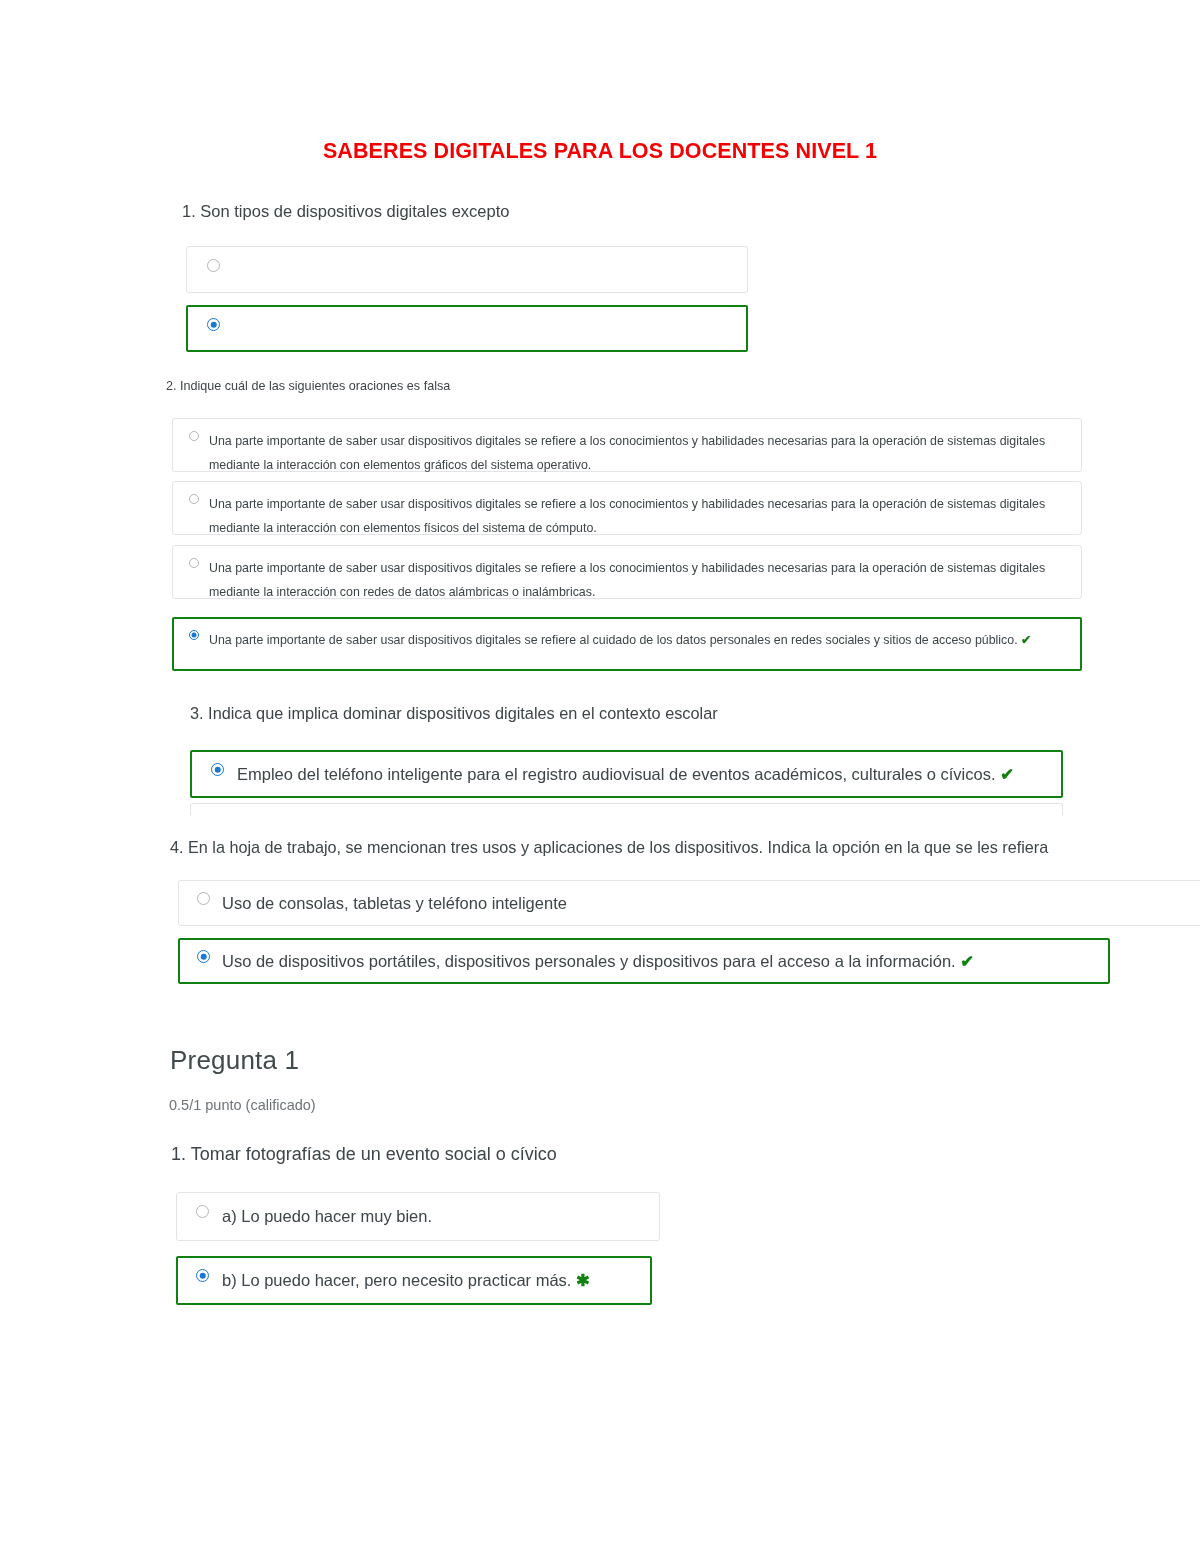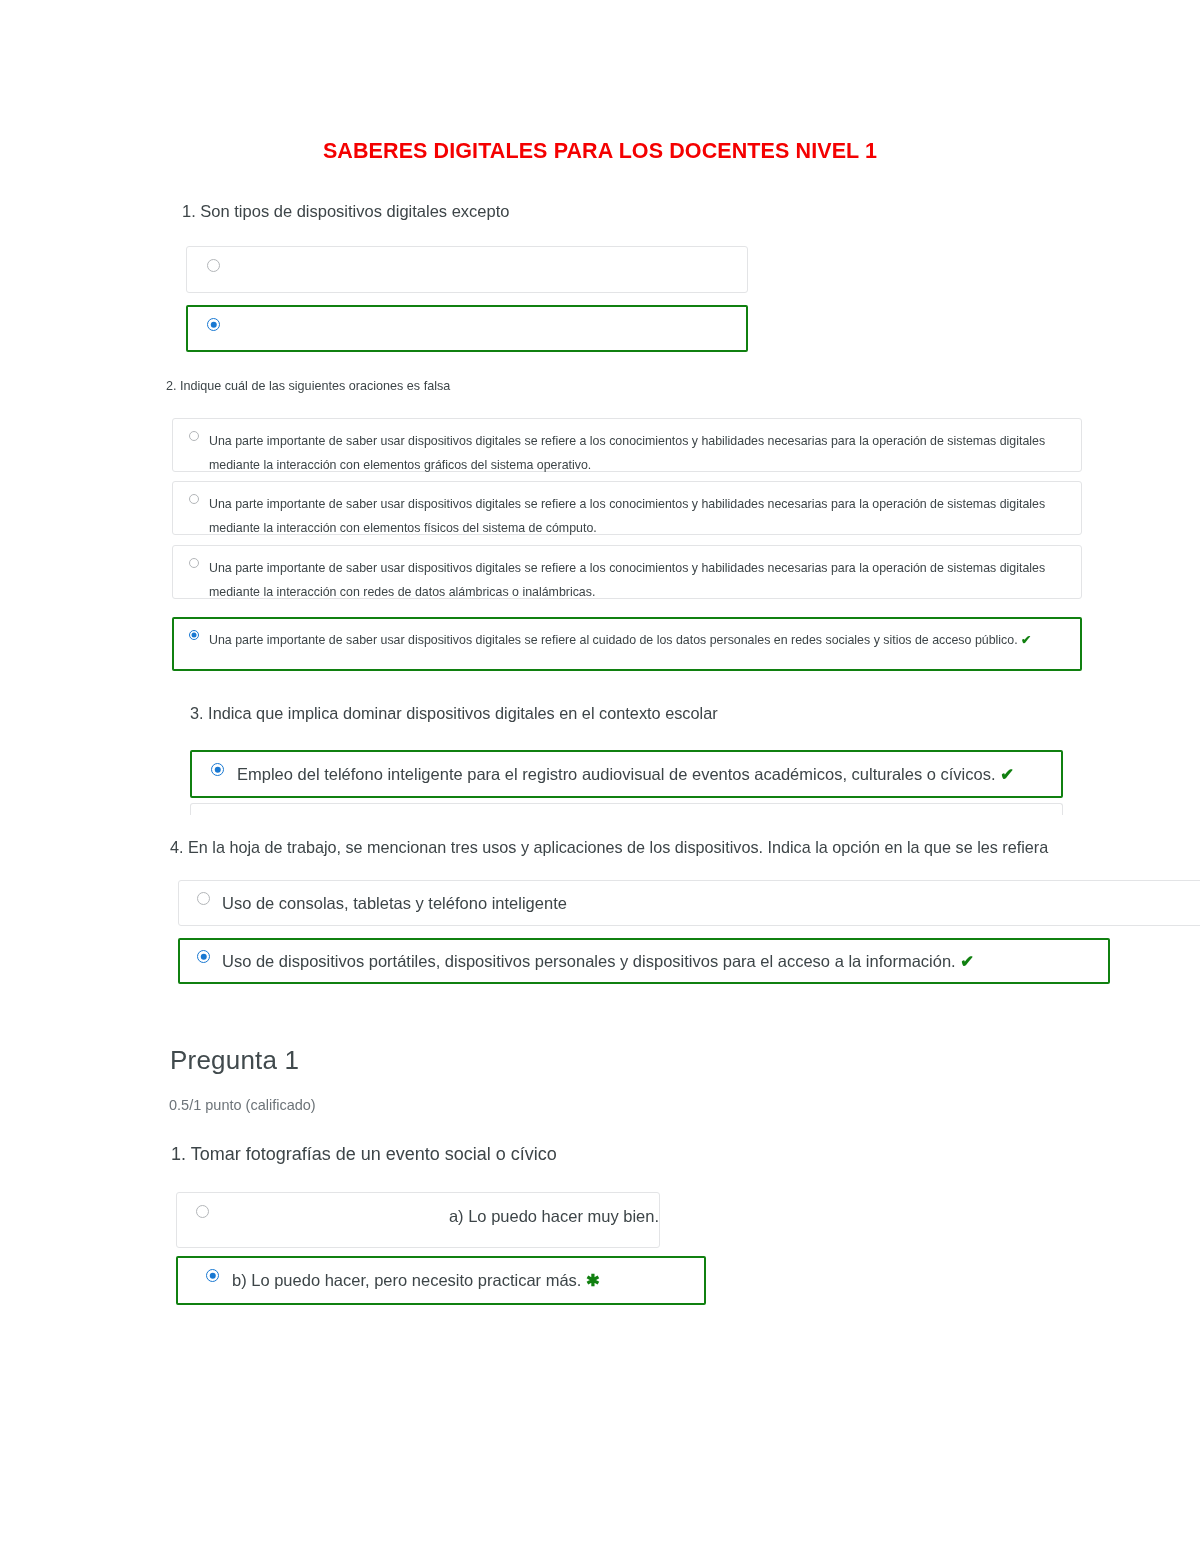--- a/index.html
+++ b/index.html
@@ -149,23 +149,23 @@
     left: 169px; top: 1097px;
     font-size: 14.5px;
     color: #6d7479;
   }
   #p1-qtext {
     position: absolute;
     left: 171px; top: 1144px;
     font-size: 18px;
     color: #3d4548;
   }
-  #p1-o1 { left: 176px; top: 1192px; width: 484px; height: 56px; padding: 12px 0 0 19px; text-align: right; }
+  #p1-o1 { left: 176px; top: 1192px; width: 484px; height: 49px; padding: 12px 0 0 19px; }
   #p1-o1 .radio { margin-right: 13px; }
-  #p1-o2 { left: 176px; top: 1256px; width: 530px; height: 49px; padding: 11px 0 0 28px; }
+  #p1-o2 { left: 176px; top: 1256px; width: 476px; height: 49px; padding: 11px 0 0 18px; }
   #p1-o2 .radio { margin-right: 13px; }
 </style>
 </head>
 <body>
 
 <div class="page">
 
   <div class="doc-title">SABERES DIGITALES PARA LOS DOCENTES NIVEL 1</div>
 
   <div class="b-lg">

